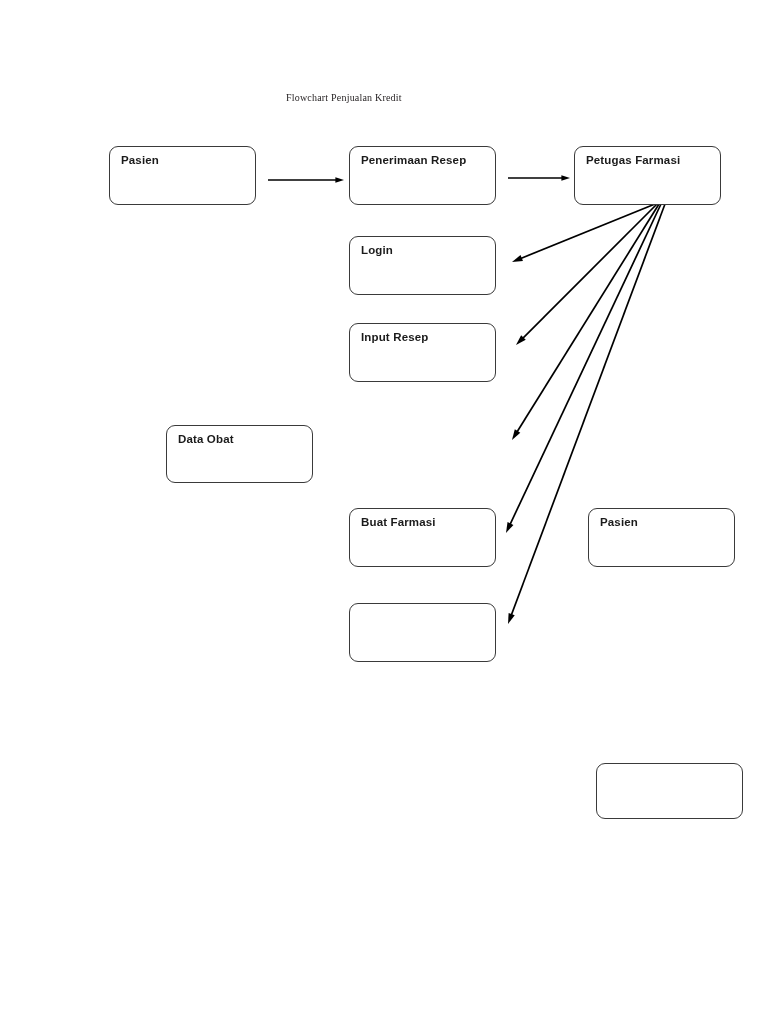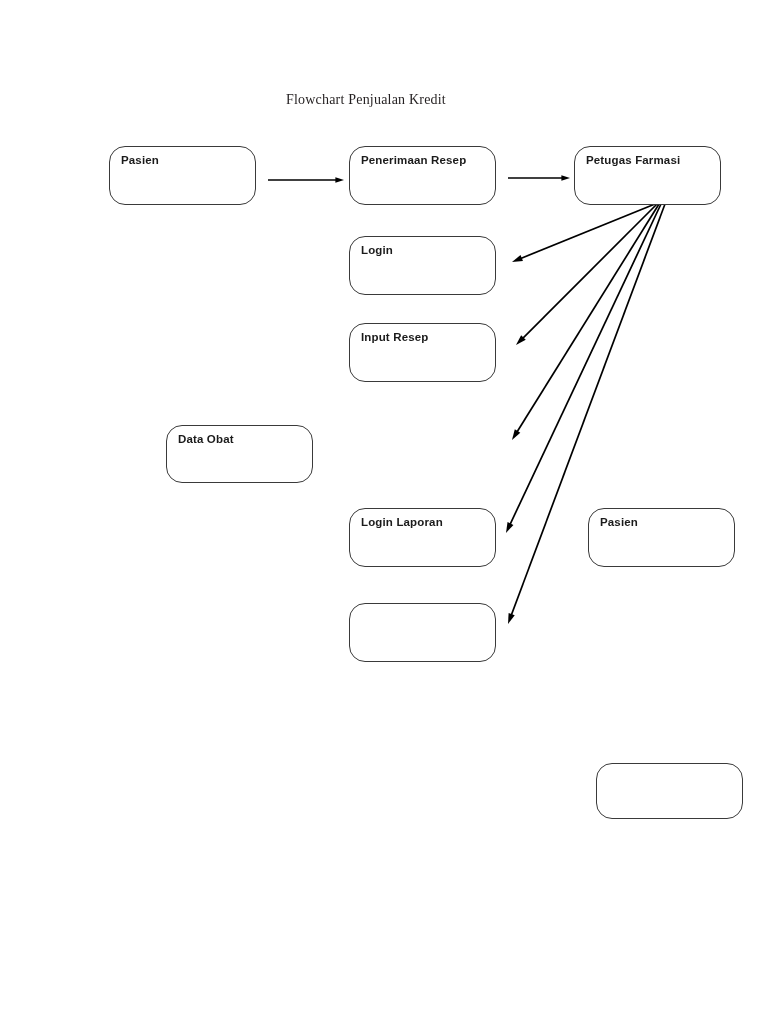--- a/index.html
+++ b/index.html
@@ -27,31 +27,31 @@
     top: 0;
     width: 768px;
     height: 1024px;
     pointer-events: none;
   }
   .chart-title {
     position: absolute;
     left: 286px;
     top: 92px;
     font-family: "Liberation Serif", serif;
-    font-size: 14px;
+    font-size: 10px;
     color: #231f20;
     letter-spacing: 0.2px;
     white-space: nowrap;
   }
   .node {
     position: absolute;
     box-sizing: border-box;
     background: #ffffff;
     border: 1.3px solid #3a3a3a;
-    border-radius: 16px;
+    border-radius: 9px;
     text-align: center;
   }
   .node-label {
     position: absolute;
     left: 11px;
     top: 7px;
     font-family: "Liberation Sans", sans-serif;
     font-size: 11.5px;
     font-weight: bold;
     color: #1b1b1b;
@@ -109,21 +109,21 @@
     <div class="node" style="left: 349px; top: 236px; width: 147px; height: 59px; border-color: rgb(58, 58, 58);">
       <span class="node-label">Login</span>
     </div>
     <div class="node" style="left: 349px; top: 323px; width: 147px; height: 59px; border-color: rgb(58, 58, 58);">
       <span class="node-label">Input Resep</span>
     </div>
     <div class="node" style="left: 166px; top: 425px; width: 147px; height: 58px; border-color: rgb(58, 58, 58); text-decoration: underline;">
       <span class="node-label">Data Obat</span>
     </div>
     <div class="node" style="left: 349px; top: 508px; width: 147px; height: 59px; border-color: rgb(58, 58, 58);">
-      <span class="node-label">Login Laporan</span>
+      <span class="node-label">Buat Farmasi</span>
     </div>
     <div class="node" style="left: 588px; top: 508px; width: 147px; height: 59px; border-color: rgb(58, 58, 58);">
       <span class="node-label">Pasien</span>
     </div>
     <div class="node" style="left: 349px; top: 603px; width: 147px; height: 59px; border-color: rgb(58, 58, 58);">
       <span class="node-label"></span>
     </div>
     <div class="node" style="left: 596px; top: 763px; width: 147px; height: 56px; border-color: rgb(58, 58, 58);">
       <span class="node-label"></span>
     </div>

